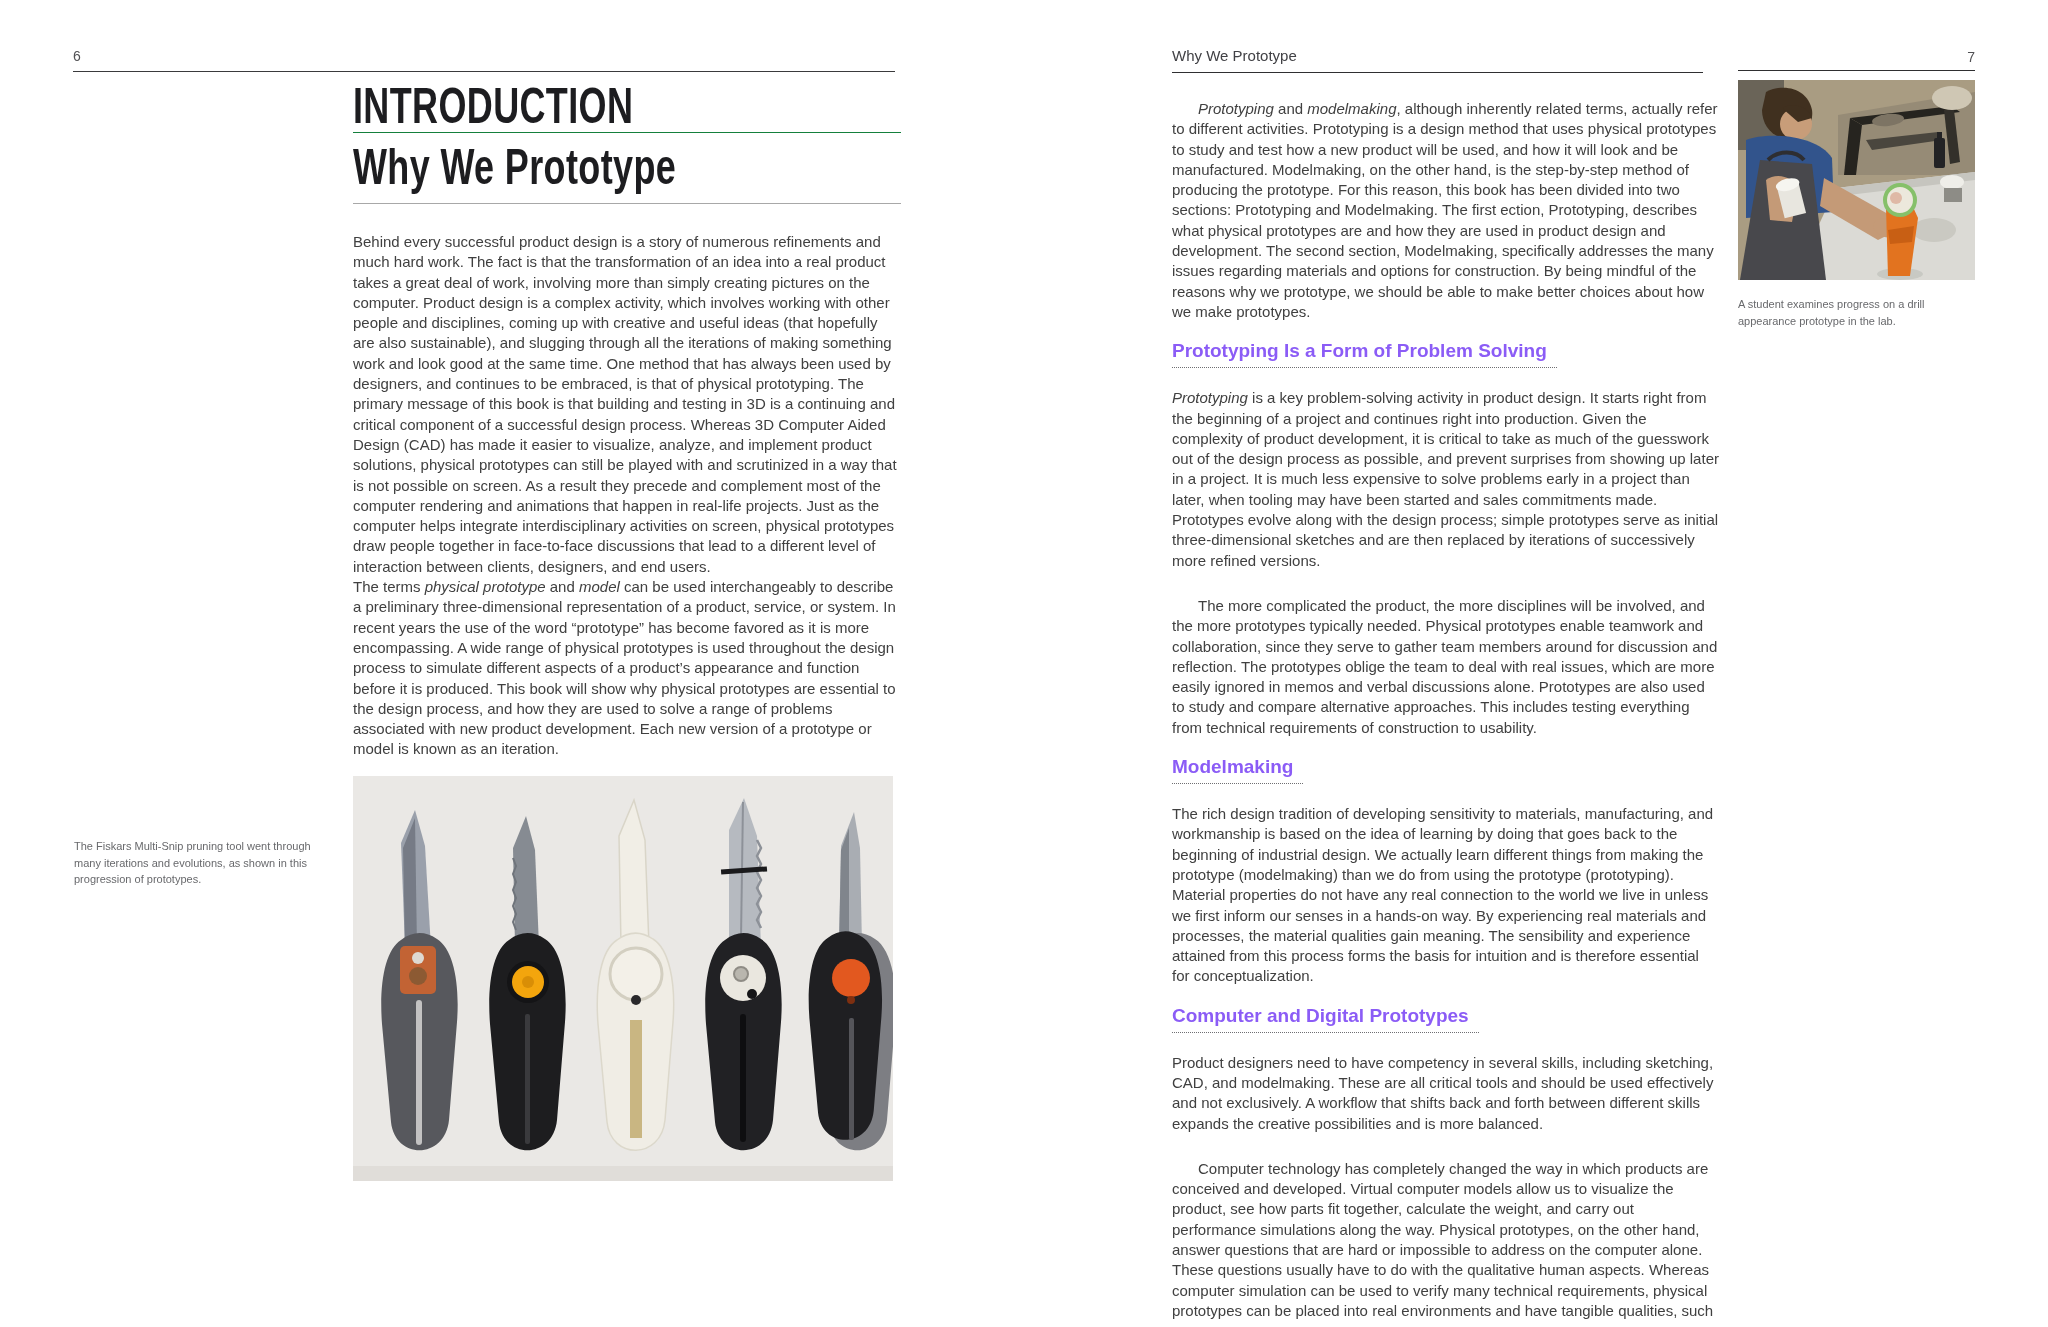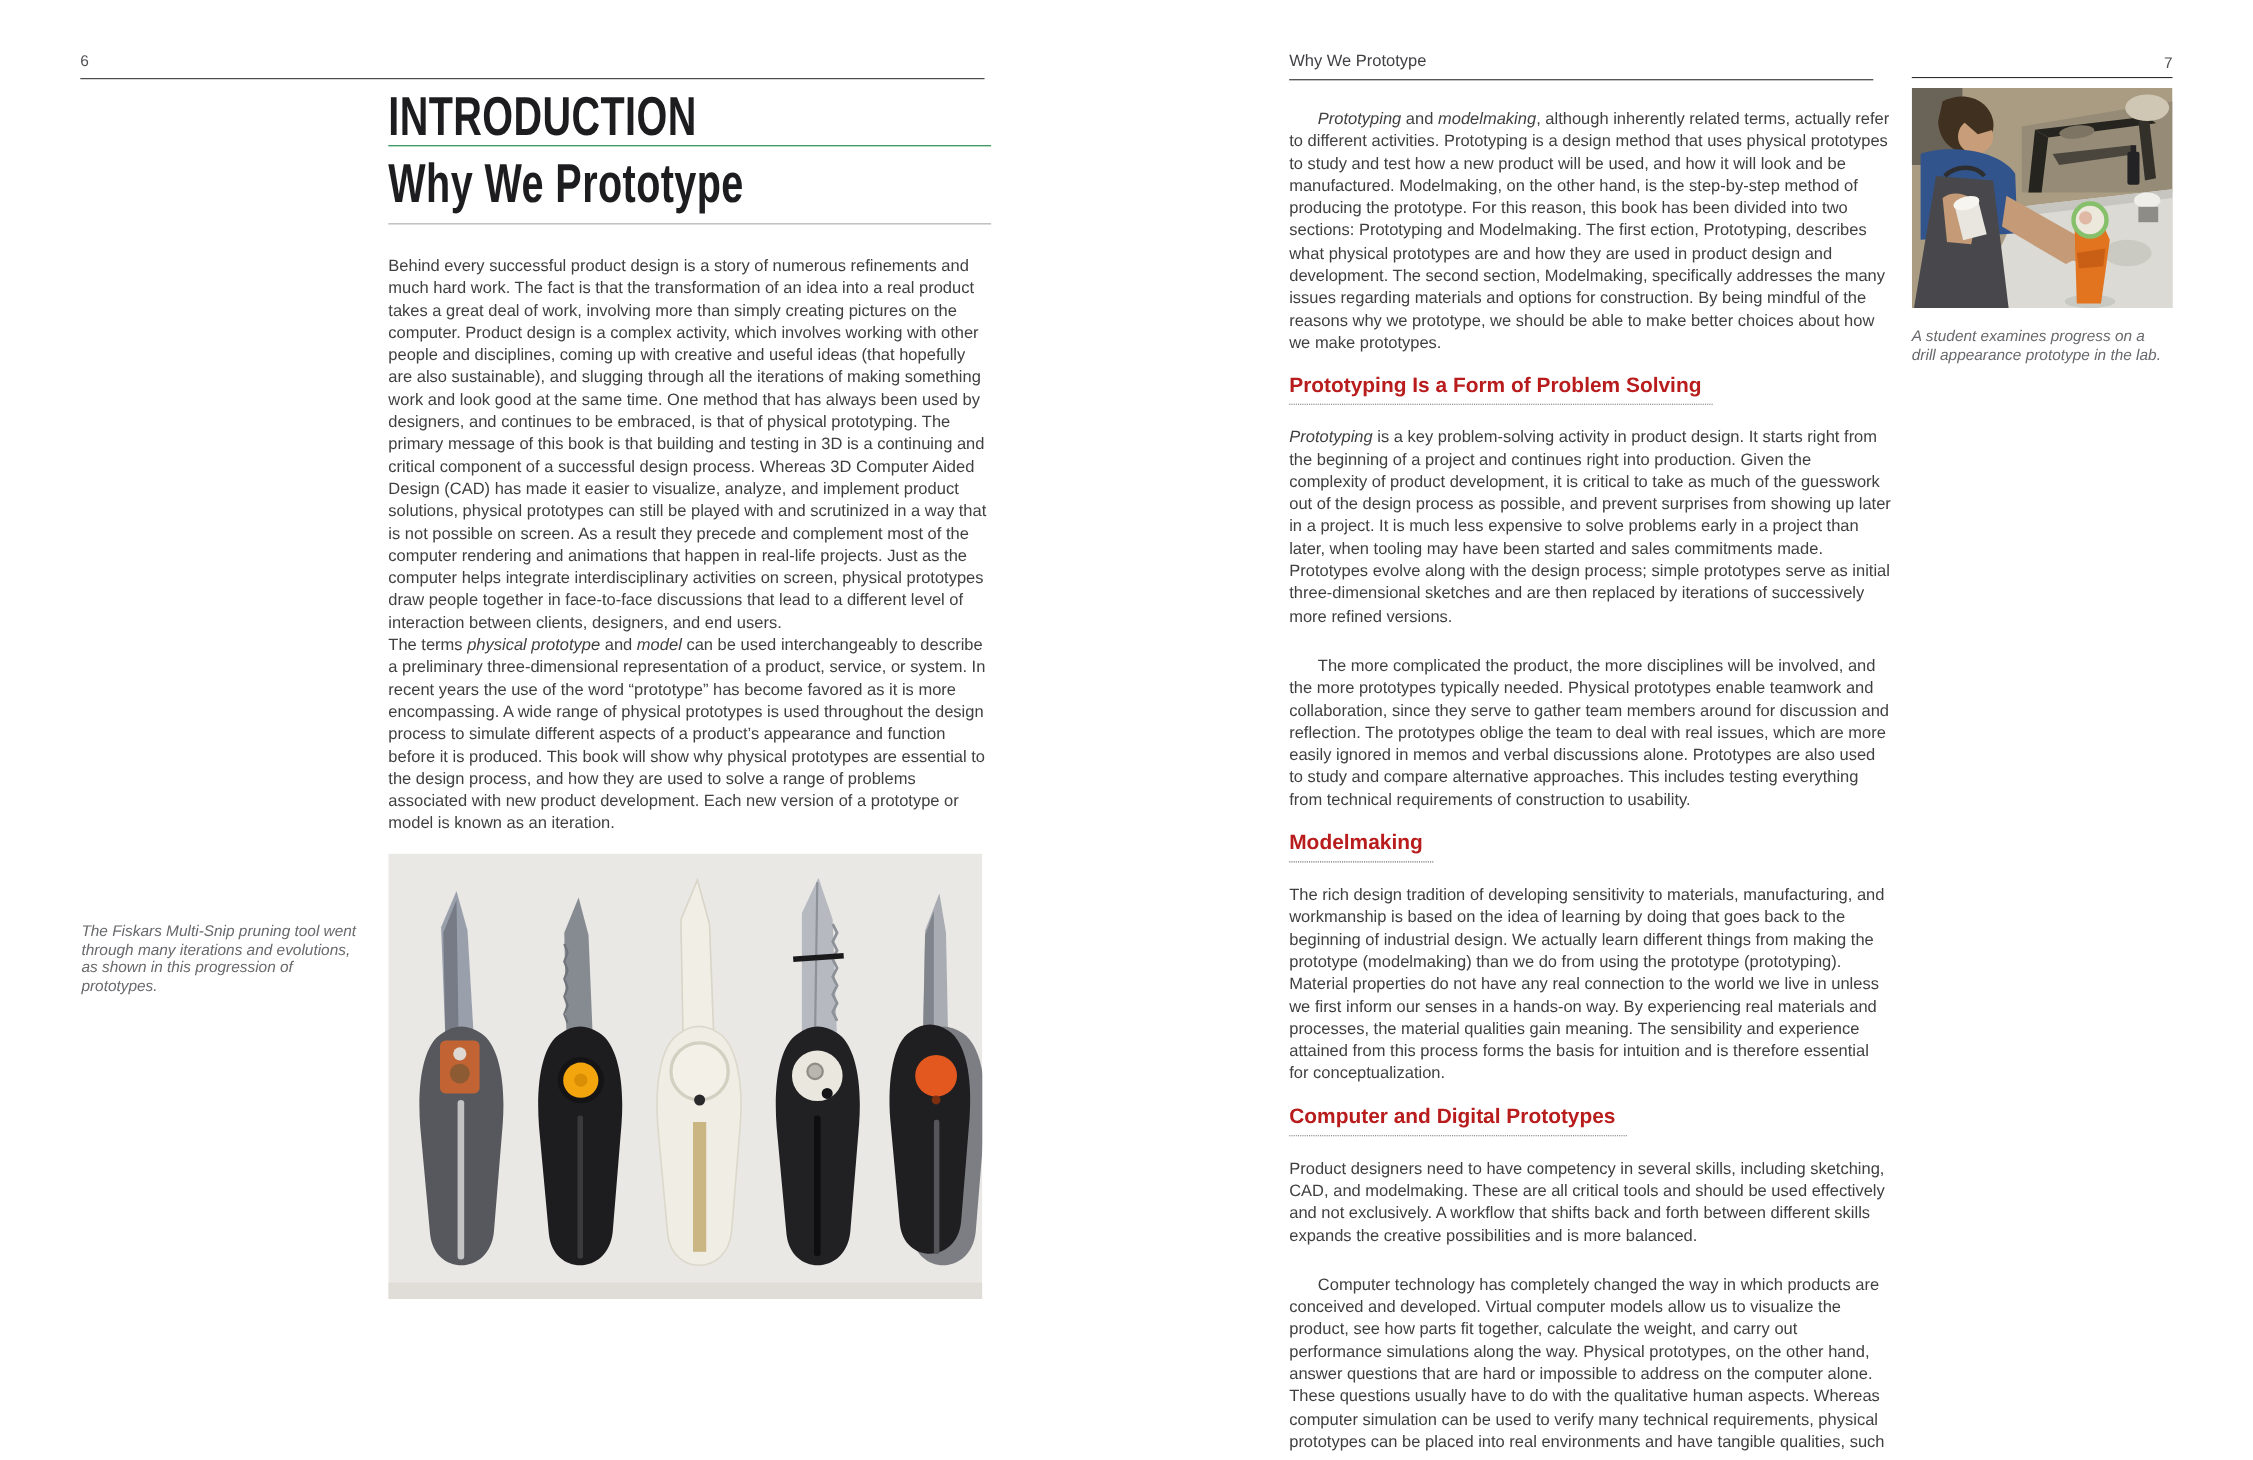--- a/index.html
+++ b/index.html
@@ -5,25 +5,25 @@
   html,body{margin:0;padding:0;background:#ffffff;}
   .spread{
     position:relative;width:2048px;height:1327px;background:#ffffff;overflow:hidden;
     font-family:"Liberation Sans",sans-serif;color:#5d5d60;
   }
   
   .body-text{font-size:15px;line-height:20.3px;color:#404040;margin:0;text-align:left;}
   .body-text i{font-style:italic;}
   .indent{text-indent:26px;margin-top:25px;}
   h3.sub{
-    display:table;font-size:19px;line-height:22px;font-weight:bold;color:#b91c1c;
+    display:table;font-size:19px;line-height:22px;font-weight:bold;color:#8b5cf6;
     margin:18px 0 20px 0;padding:0 10px 5px 0;border-bottom:1px dotted #6f6f72;
   }
   .folio{font-size:14px;color:#515154;}
-  .caption{font-size:14px;line-height:16.5px;color:#68696c;font-style:italic;}
+  .caption{font-size:11px;line-height:16.5px;color:#68696c;}
   
   .lp-head{position:absolute;left:73px;top:47px;width:822px;padding-bottom:6px;border-bottom:1px solid #3a3a3c;}
   .leftcol{position:absolute;left:353px;top:80px;width:548px;}
   .kicker-block{border-bottom:1px solid #15803d;}
   .title-block{border-bottom:1px solid #a8a8a8;padding:8px 0 10px 0;}
   .display{
     display:inline-block;font-size:50px;line-height:52px;font-weight:bold;color:#1d1d20;
     transform:scaleX(0.72);transform-origin:0 60%;white-space:nowrap;letter-spacing:0.5px;
   }
   .intro-para{margin-top:28px;}

